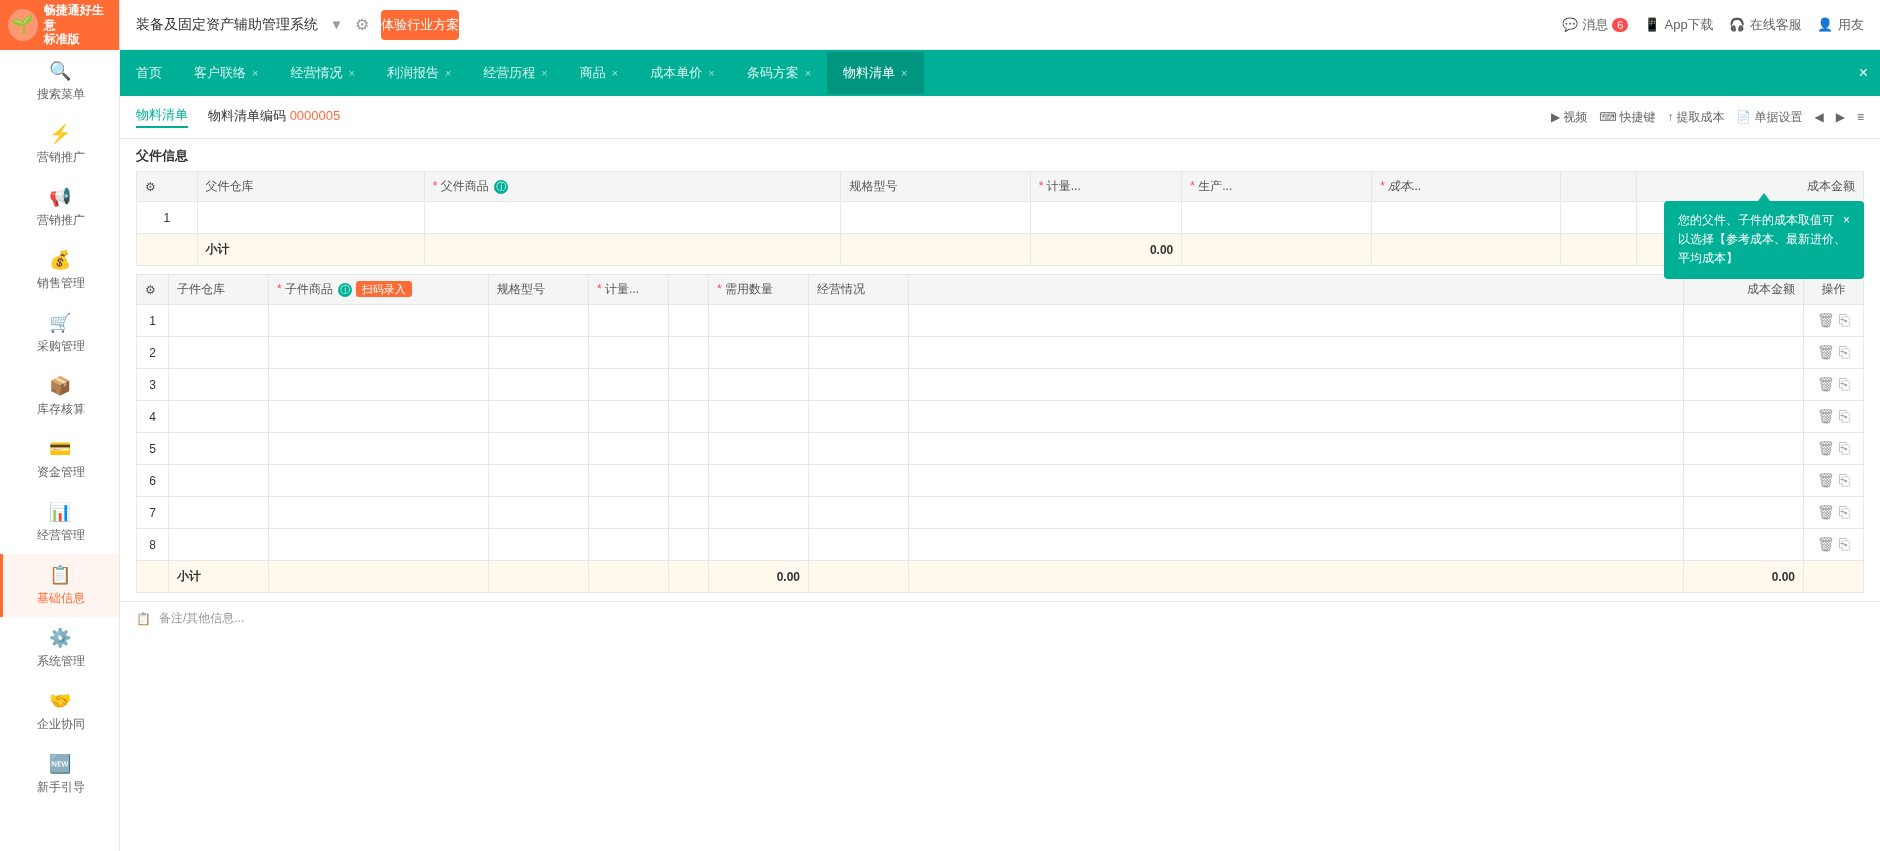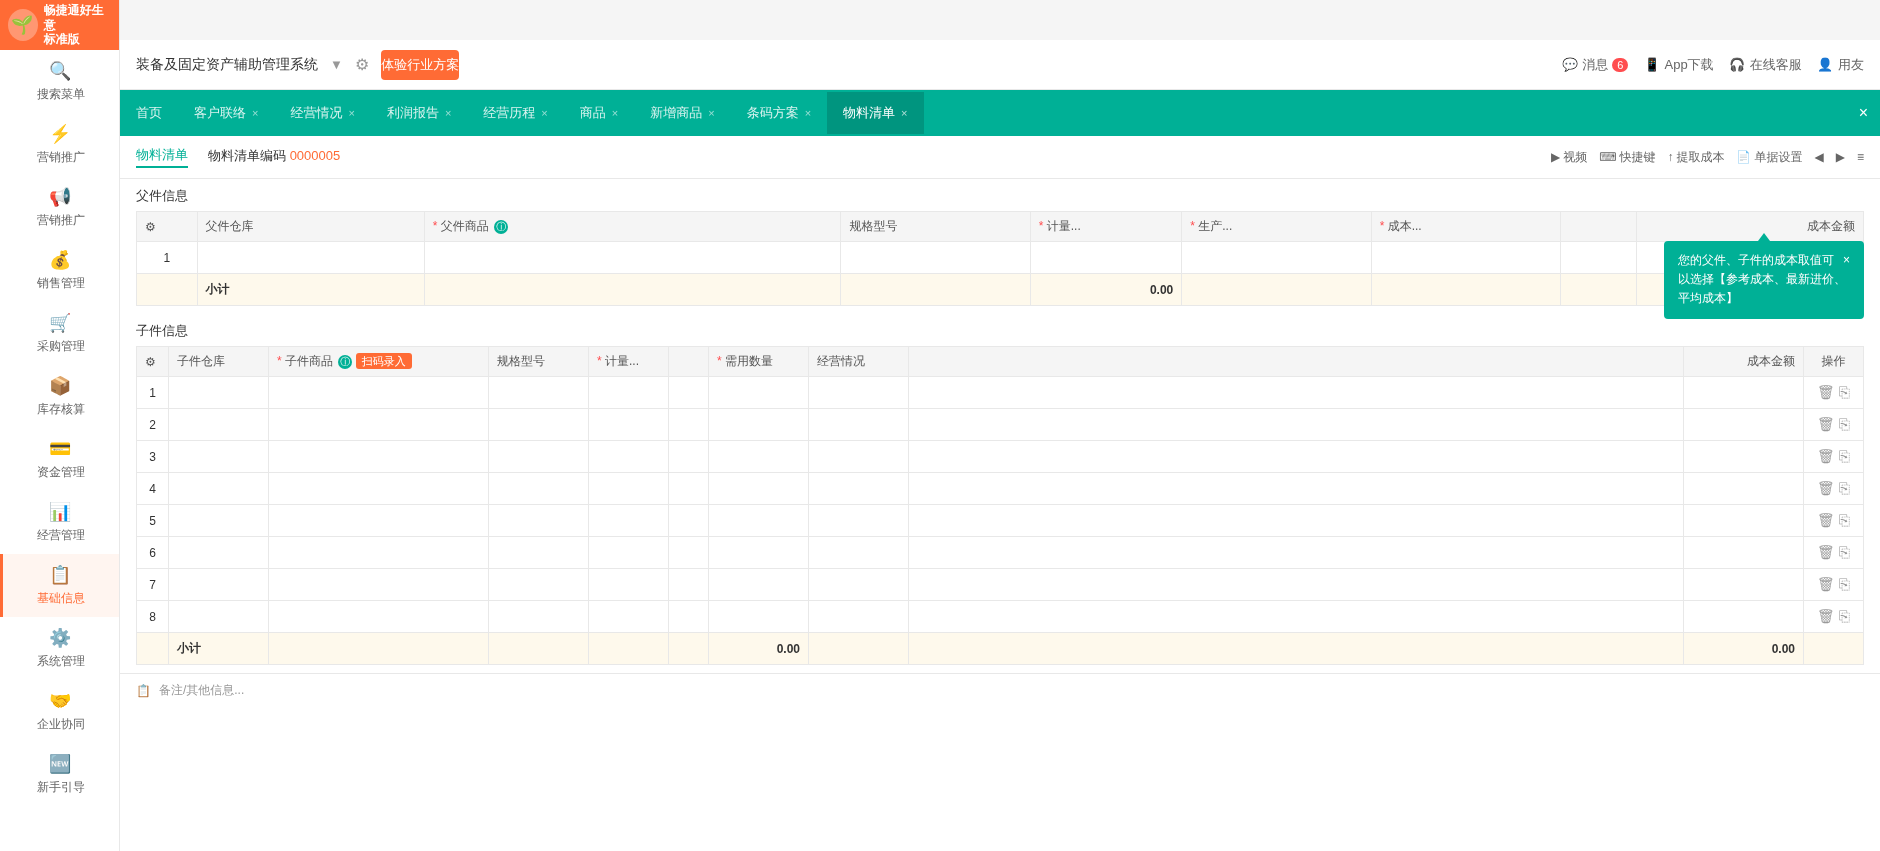--- a/index.html
+++ b/index.html
@@ -11,21 +11,21 @@
     .sidebar-logo-icon { width: 32px; height: 32px; background: rgba(255,255,255,0.3); border-radius: 50%; display: flex; align-items: center; justify-content: center; font-size: 18px; }
     .sidebar-logo-text { line-height: 1.2; font-size: 12px; }
     .sidebar-item { display: flex; flex-direction: column; align-items: center; padding: 10px 5px; cursor: pointer; color: #666; font-size: 12px; gap: 4px; border-left: 3px solid transparent; }
     .sidebar-item.active { background: #fff5f0; color: #ff6b35; border-left-color: #ff6b35; }
     .sidebar-item .s-icon { font-size: 18px; }
 
     
     .main { flex: 1; display: flex; flex-direction: column; overflow: hidden; }
 
     
-    .top-header { background: #fff; height: 50px; display: flex; align-items: center; padding: 0 16px; border-bottom: 1px solid #e8e8e8; gap: 12px; margin-top: 40px; }
+    .top-header { background: #fff; height: 50px; display: flex; align-items: center; padding: 0 16px; border-bottom: 1px solid #e8e8e8; gap: 12px; }
     .trial-btn { background: #ff6b35; color: #fff; border: none; border-radius: 4px; padding: 6px 0; cursor: pointer; font-size: 13px; }
     .header-actions { display: flex; align-items: center; gap: 16px; color: #666; font-size: 13px; }
     .header-actions .action-item { display: flex; align-items: center; gap: 4px; cursor: pointer; }
     .badge { background: #ff4d4f; color: #fff; border-radius: 10px; padding: 1px 5px; font-size: 11px; }
 
     
     .nav-tabs { background: #00b096; display: flex; align-items: center; height: 46px; overflow-x: auto; }
     .nav-tab { color: rgba(255,255,255,0.85); padding: 0 16px; height: 42px; display: flex; align-items: center; gap: 6px; cursor: pointer; font-size: 13px; white-space: nowrap; }
     .nav-tab.active { background: rgba(0,0,0,0.15); color: #fff; }
     .nav-tab .close-x { opacity: 0.7; font-size: 11px; }
@@ -37,21 +37,21 @@
     
     .sub-header { display: flex; align-items: center; padding: 10px 16px; border-bottom: 1px solid #e8e8e8; gap: 20px; }
     .sub-tab { color: #333; font-size: 13px; cursor: pointer; padding-bottom: 2px; }
     .sub-tab.active { color: #00b096; border-bottom: 2px solid #00b096; }
     .sub-code { color: #ff6b35; font-size: 13px; margin-top: 32px; }
     .sub-actions { margin-left: auto; display: flex; align-items: center; gap: 12px; color: #666; font-size: 12px; }
     .sub-actions .action { display: flex; align-items: center; gap: 3px; cursor: pointer; }
 
     
     .section { padding: 0 16px 8px; }
-    .section-title { font-size: 13px; color: #333; font-weight: normal; padding: 8px 0 6px; }
+    .section-title { font-size: 13px; color: #333; font-weight: bold; padding: 8px 0 6px; }
 
     
     .data-table { width: 100%; border-collapse: collapse; font-size: 12px; }
     .data-table th { background: #f5f5f5; border: 1px solid #e8e8e8; padding: 6px 8px; text-align: left; color: #555; font-weight: normal; white-space: nowrap; }
     .data-table th .required { color: #ff4d4f; }
     .data-table td { border: 1px solid #e8e8e8; padding: 4px 8px; height: 32px; color: #333; }
     .subtotal-row td { background: #fef9ec; font-weight: bold; }
     .row-num { color: #999; text-align: center; width: 30px; }
     .gear-col { width: 32px; text-align: center; }
     .scan-badge { background: #ff6b35; color: #fff; border-radius: 3px; padding: 2px 6px; font-size: 11px; }
@@ -177,21 +177,21 @@
     </div>
     <div class="nav-tab">
       <span>经营历程</span>
       <span class="close-x">×</span>
     </div>
     <div class="nav-tab">
       <span>商品</span>
       <span class="close-x">×</span>
     </div>
     <div class="nav-tab">
-      <span>新增商品</span>
+      <span>成本单价</span>
       <span class="close-x">×</span>
     </div>
     <div class="nav-tab">
       <span>条码方案</span>
       <span class="close-x">×</span>
     </div>
     <div class="nav-tab active">
       <span>物料清单</span>
       <span class="close-x">×</span>
     </div>
@@ -241,21 +241,21 @@
           <tr>
             <th class="gear-col" style="width:32px;">⚙</th>
             <th style="width:120px;">父件仓库</th>
             <th style="width:220px;">
               <span class="required">*</span> 父件商品
               <span class="info-icon">ⓘ</span>
             </th>
             <th style="width:100px;">规格型号</th>
             <th style="width:80px;"><span class="required">*</span> 计量...</th>
             <th style="width:100px;"><span class="required">*</span> 生产...</th>
-            <th style="width:100px;"><span class="required">*</span> 成本...</th>
+            <th style="width:100px;font-style:italic;"><span class="required">*</span> 成本...</th>
             <th style="width:40px;"></th>
             <th style="width:120px;text-align:right;">成本金额</th>
           </tr>
         </thead>
         <tbody>
           <tr>
             <td class="row-num">1</td>
             <td></td>
             <td></td>
             <td></td>
@@ -274,21 +274,20 @@
             <td></td>
             <td></td>
             <td></td>
             <td style="text-align:right;">0.00</td>
           </tr>
         </tbody>
       </table>
     </div>
 
     <div class="section">
-      <div class="section-title">子件信息</div>
       <table class="data-table">
         <thead>
           <tr>
             <th class="gear-col" style="width:32px;">⚙</th>
             <th style="width:100px;">子件仓库</th>
             <th style="width:220px;">
               <span class="required">*</span> 子件商品
               <span class="info-icon">ⓘ</span>
               <span class="scan-badge">扫码录入</span>
             </th>

